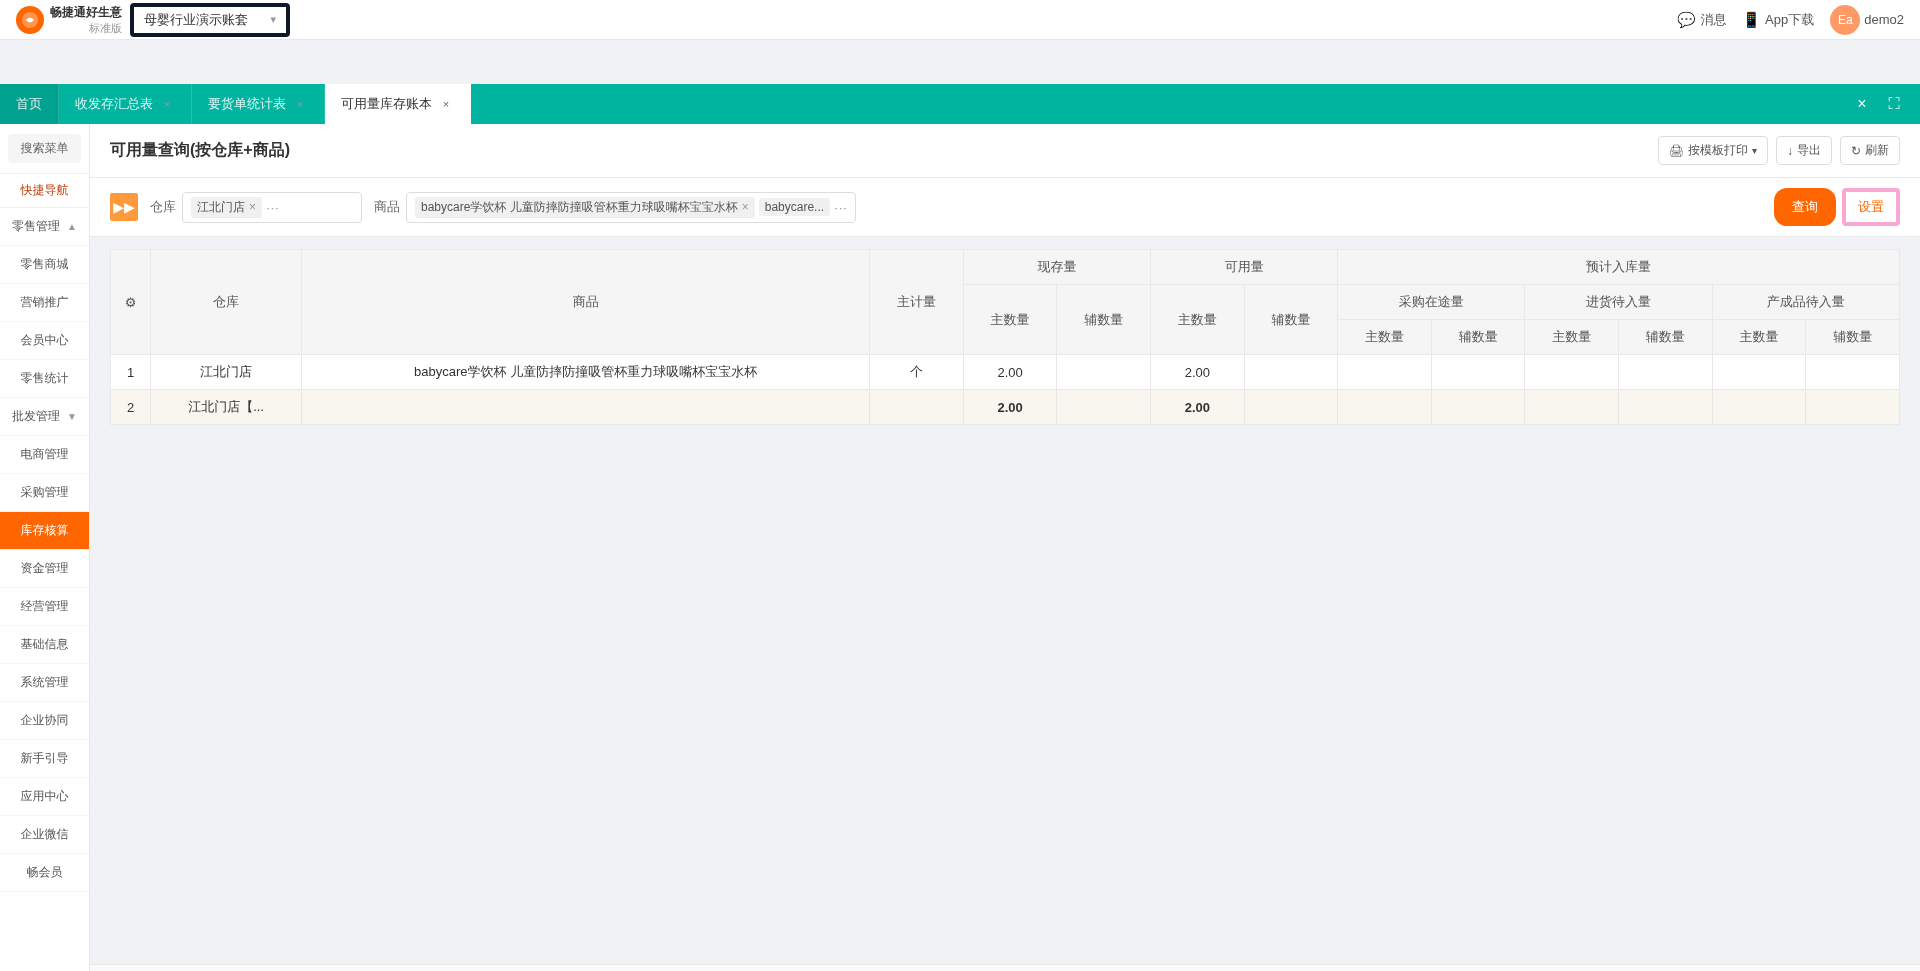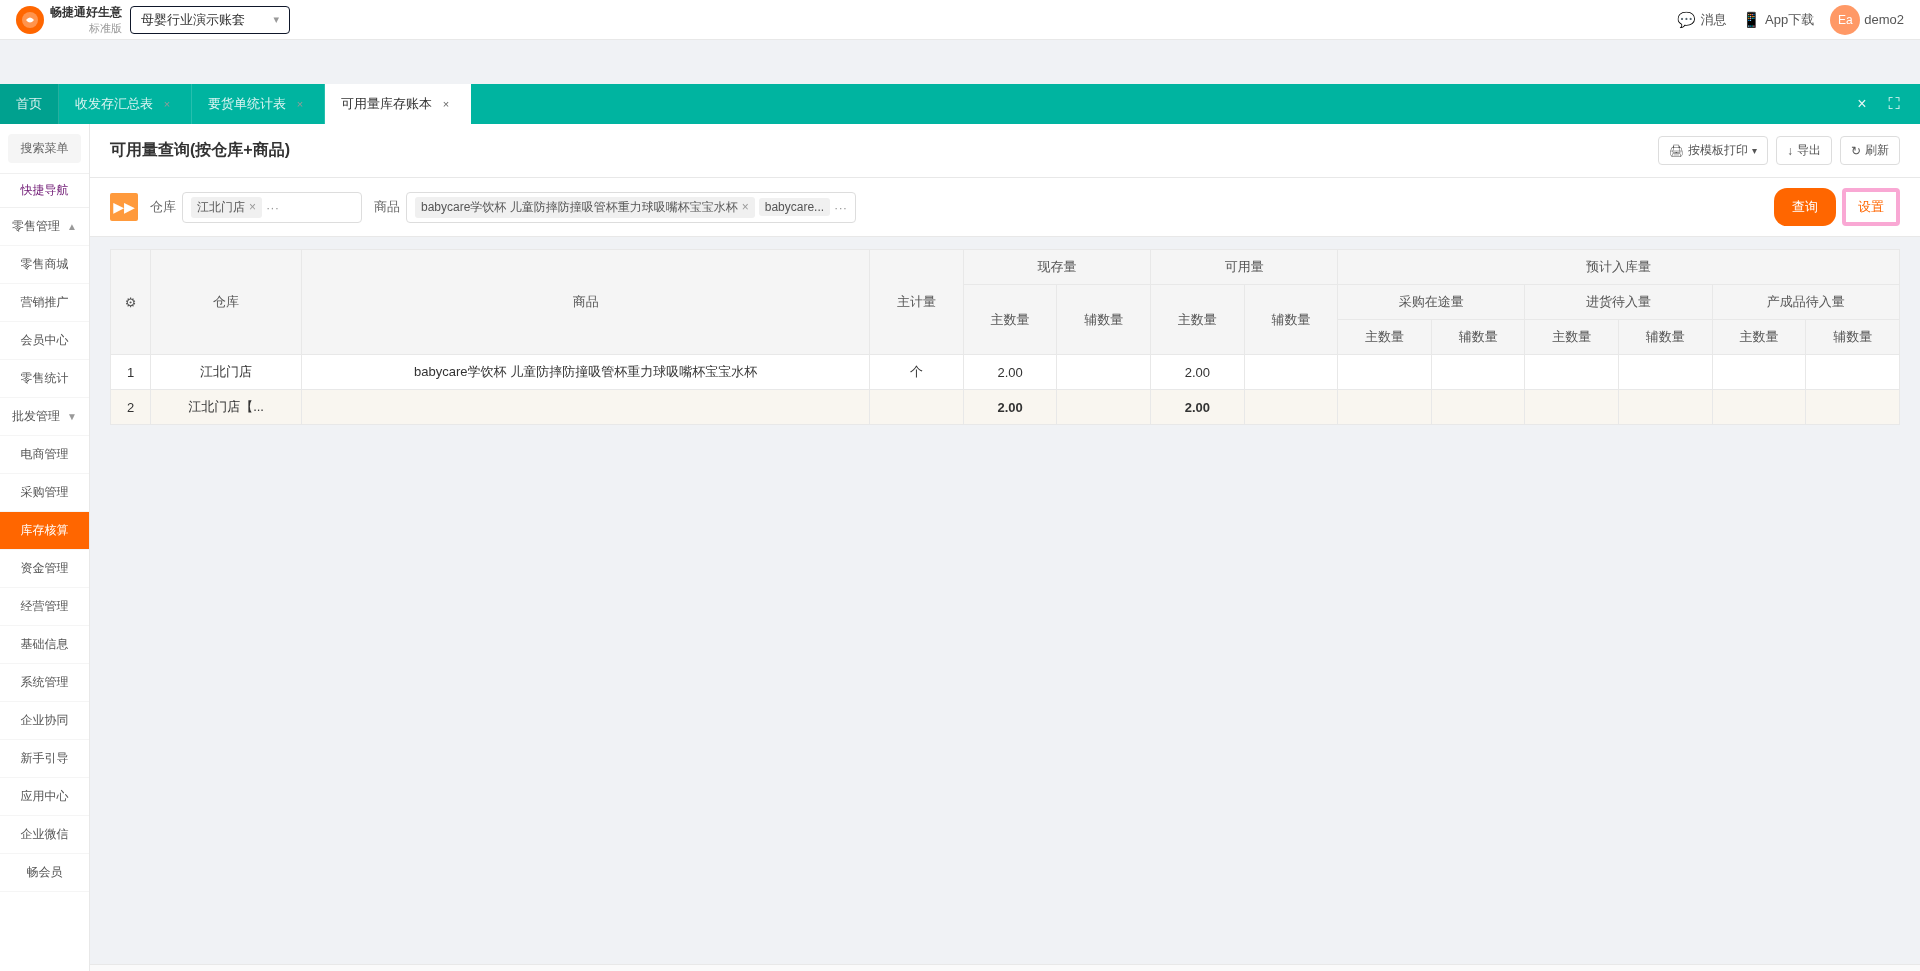--- a/index.html
+++ b/index.html
@@ -34,21 +34,21 @@
       border-radius: 50%;
       display: flex;
       align-items: center;
       justify-content: center;
     }
     .industry-select {
       display: flex;
       align-items: center;
       gap: 16px;
       padding: 4px 10px;
-      border: 1px solid #0f172a;
+      border: 4px solid #0f172a;
       border-radius: 4px;
       cursor: pointer;
       font-size: 13px;
       color: #333;
       min-width: 160px;
       justify-content: space-between;
     }
     .top-bar-right {
       display: flex;
       align-items: center;
@@ -164,21 +164,21 @@
       cursor: pointer;
       font-size: 12px;
       color: #666;
       text-align: center;
     }
     .sidebar-nav-btn {
       padding: 8px;
       text-align: center;
       cursor: pointer;
       font-size: 12px;
-      color: #701a75;
+      color: #c2410c;
       border-bottom: 1px solid #f0f0f0;
     }
     .sidebar-item {
       display: flex;
       flex-direction: column;
       align-items: center;
       justify-content: center;
       padding: 10px 4px;
       cursor: pointer;
       border-bottom: 1px solid #f5f5f5;

